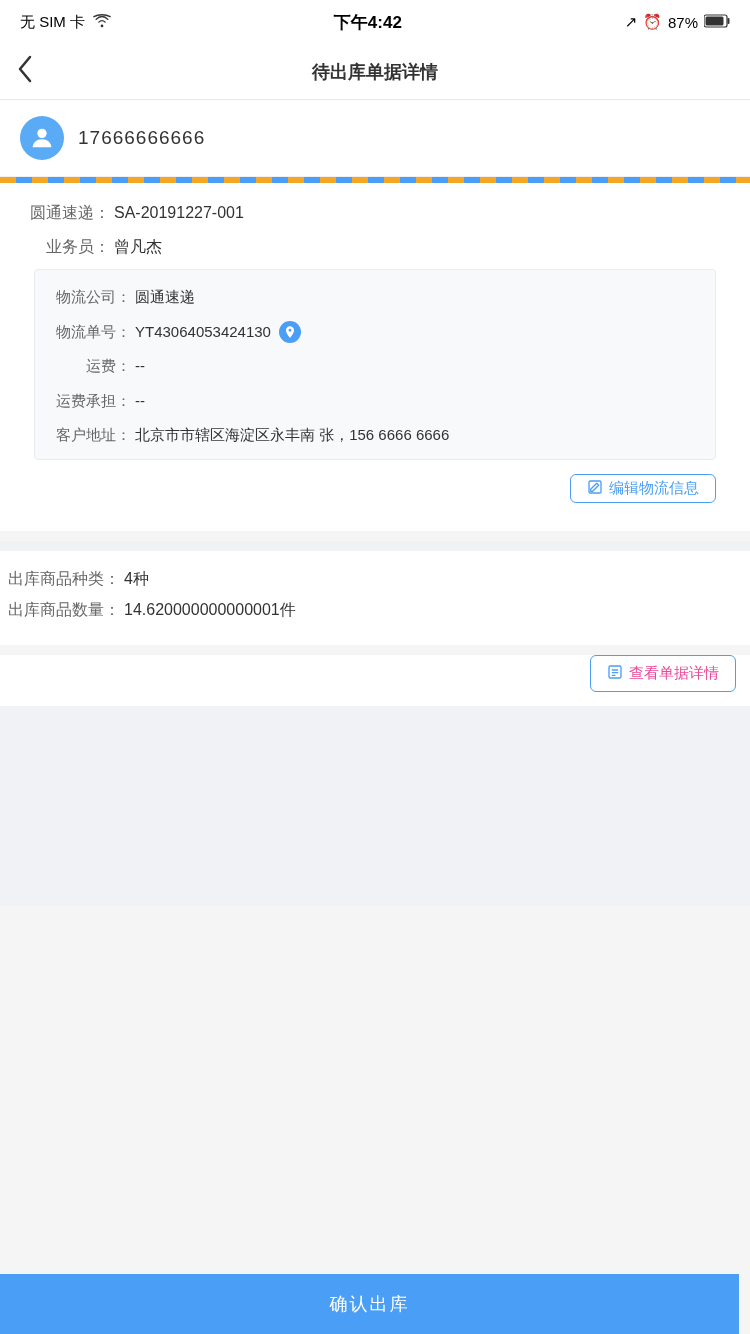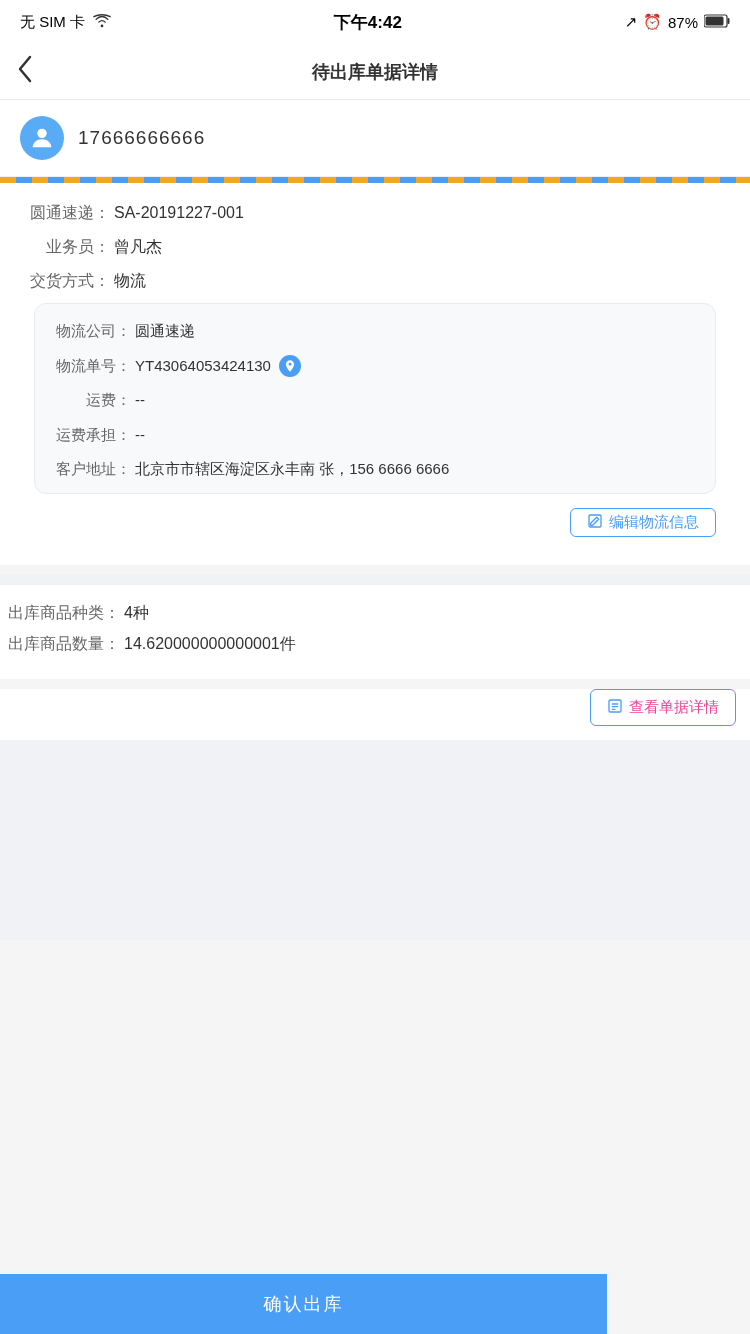--- a/index.html
+++ b/index.html
@@ -115,21 +115,21 @@
     .info-value {
       color: #333;
       flex: 1;
       margin-left: 4px;
     }
 
     
     .logistics-card {
       background: #f8f9fb;
       border: 1px solid #e8ecf0;
-      border-radius: 12px;
+      border-radius: 4px;
       margin: 10px 14px 14px 14px;
       padding: 16px 16px 12px 16px;
     }
     .logistics-row {
       display: flex;
       align-items: flex-start;
       margin-bottom: 12px;
       font-size: 15px;
       line-height: 1.5;
     }
@@ -235,21 +235,21 @@
       flex: 1;
       background: #f0f2f5;
       min-height: 200px;
     }
 
     
     .confirm-btn-container {
       position: fixed;
       bottom: 0;
       left: 0;
-      width: 607px;
+      width: 739px;
       background: #4a9ef5;
       height: 60px;
       display: flex;
       align-items: center;
       justify-content: center;
       cursor: pointer;
     }
     .confirm-btn-text {
       color: #fff;
       font-size: 18px;
@@ -315,24 +315,20 @@
   <div class="dashed-divider"></div>
 
   <div class="info-section">
     <div class="info-row">
       <span class="info-label">圆通速递：</span>
       <span class="info-value">SA-20191227-001</span>
     </div>
     <div class="info-row">
       <span class="info-label">业务员：</span>
       <span class="info-value">曾凡杰</span>
-    </div>
-    <div class="info-row">
-      <span class="info-label">交货方式：</span>
-      <span class="info-value">物流</span>
     </div>
 
     <div class="logistics-card">
       <div class="logistics-row">
         <span class="logistics-label">物流公司：</span>
         <span class="logistics-value">圆通速递</span>
       </div>
       <div class="logistics-row">
         <span class="logistics-label">物流单号：</span>
         <span class="logistics-value">

